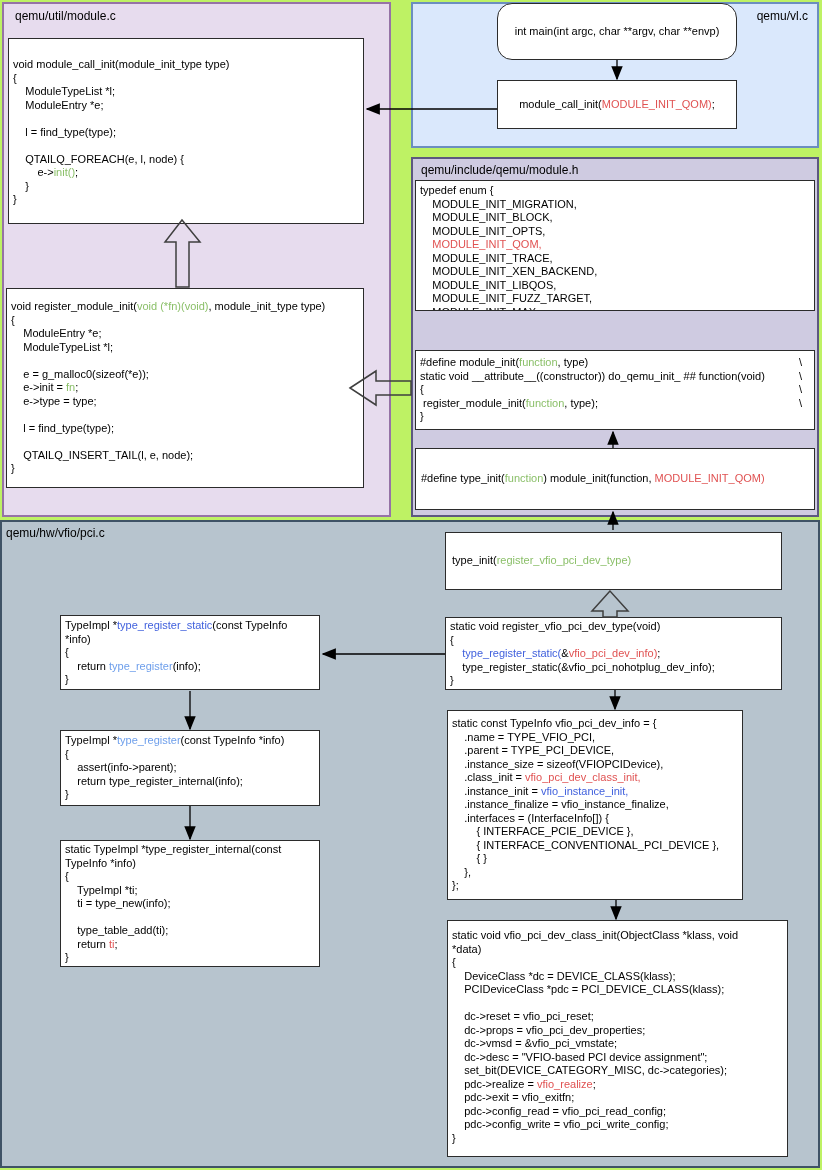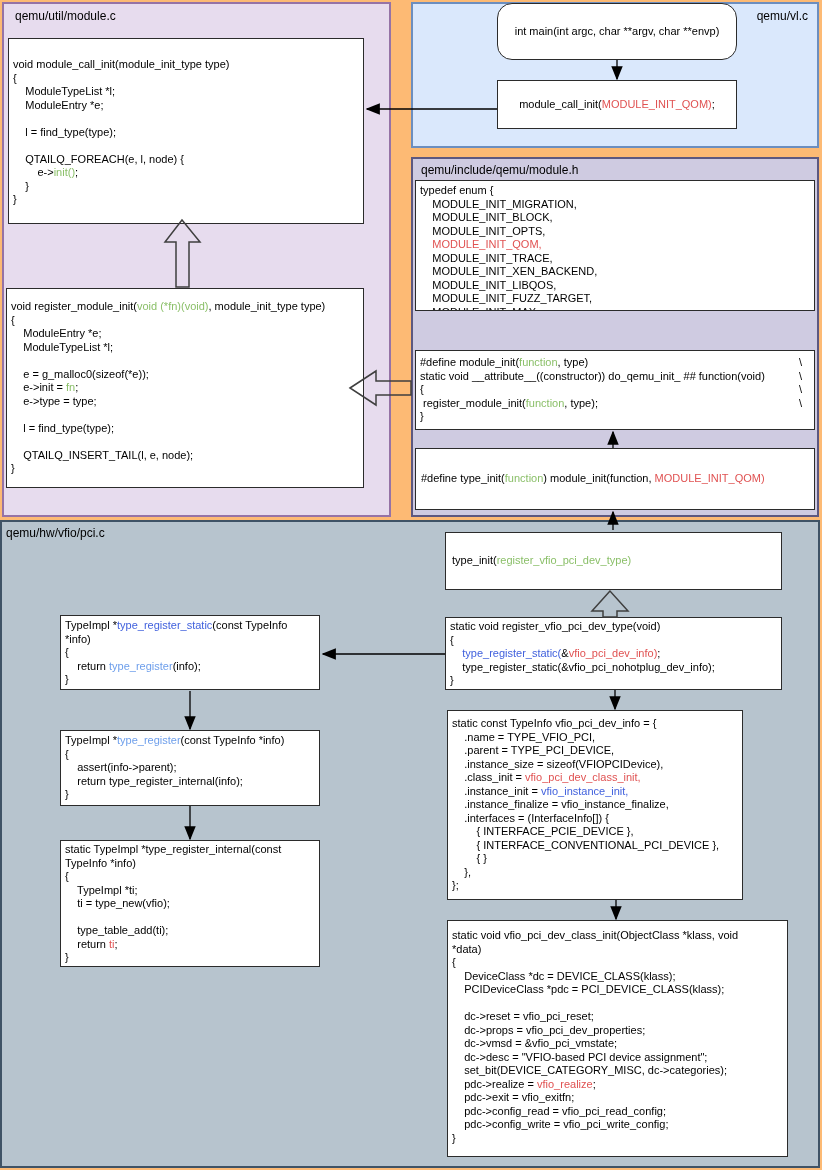--- a/index.html
+++ b/index.html
@@ -1,19 +1,19 @@
 <!DOCTYPE html>
 <html><head>
 <meta charset="utf-8">
 <style>
   html,body{margin:0;padding:0;background:#ffffff;}
   .stage{
     position:relative;width:822px;height:1170px;overflow:hidden;
     font-family:"Liberation Sans","DejaVu Sans",sans-serif;color:#000;
-    background:#fdba74;
+    background:#bef264;
   }
   .container{position:absolute;box-sizing:border-box;border:2px solid #888;}
   .container .ctitle{font-size:12px;color:#000;}
   .codebox{
     position:absolute;box-sizing:border-box;background:#ffffff;
     border:1.6px solid #2b2b2b;font-size:11px;line-height:13.5px;
     overflow:hidden;
   }
   .cl{display:flex;white-space:pre;}
   .seg-end{margin-left:auto;}
@@ -159,21 +159,21 @@
       <div class="cl"><span class="seg-k" style="color: rgb(0, 0, 0);">{</span></div>
       <div class="cl"><span class="seg-k" style="color: rgb(0, 0, 0);">    assert(info-&gt;parent);</span></div>
       <div class="cl"><span class="seg-k" style="color: rgb(0, 0, 0);">    return type_register_internal(info);</span></div>
       <div class="cl"><span class="seg-k" style="color: rgb(0, 0, 0);">}</span></div>
     </div>
   <div class="codebox" style="left:60px;top:840px;width:260px;height:127px;padding:2px 4px 0 4px;">
       <div class="cl"><span class="seg-k" style="color: rgb(0, 0, 0);">static TypeImpl *type_register_internal(const</span></div>
       <div class="cl"><span class="seg-k" style="color: rgb(0, 0, 0);">TypeInfo *info)</span></div>
       <div class="cl"><span class="seg-k" style="color: rgb(0, 0, 0);">{</span></div>
       <div class="cl"><span class="seg-k" style="color: rgb(0, 0, 0);">    TypeImpl *ti;</span></div>
-      <div class="cl"><span class="seg-k" style="color: rgb(0, 0, 0);">    ti = type_new(vfio);</span></div>
+      <div class="cl"><span class="seg-k" style="color: rgb(0, 0, 0);">    ti = type_new(info);</span></div>
       <div class="cl">&nbsp;</div>
       <div class="cl"><span class="seg-k" style="color: rgb(0, 0, 0);">    type_table_add(ti);</span></div>
       <div class="cl"><span class="seg-k" style="color: rgb(0, 0, 0);">    return </span><span class="seg-r" style="color: rgb(224, 82, 82);">ti</span><span class="seg-k" style="color: rgb(0, 0, 0);">;</span></div>
       <div class="cl"><span class="seg-k" style="color: rgb(0, 0, 0);">}</span></div>
     </div>
 
   <svg class="arrows" width="822" height="1170" viewBox="0 0 822 1170">
     <defs>
       <marker id="arr" viewBox="0 0 10 8" refX="9" refY="4" markerWidth="11" markerHeight="9" orient="auto">
         <path d="M0,0 L10,4 L0,8 z" fill="#000000"></path>

